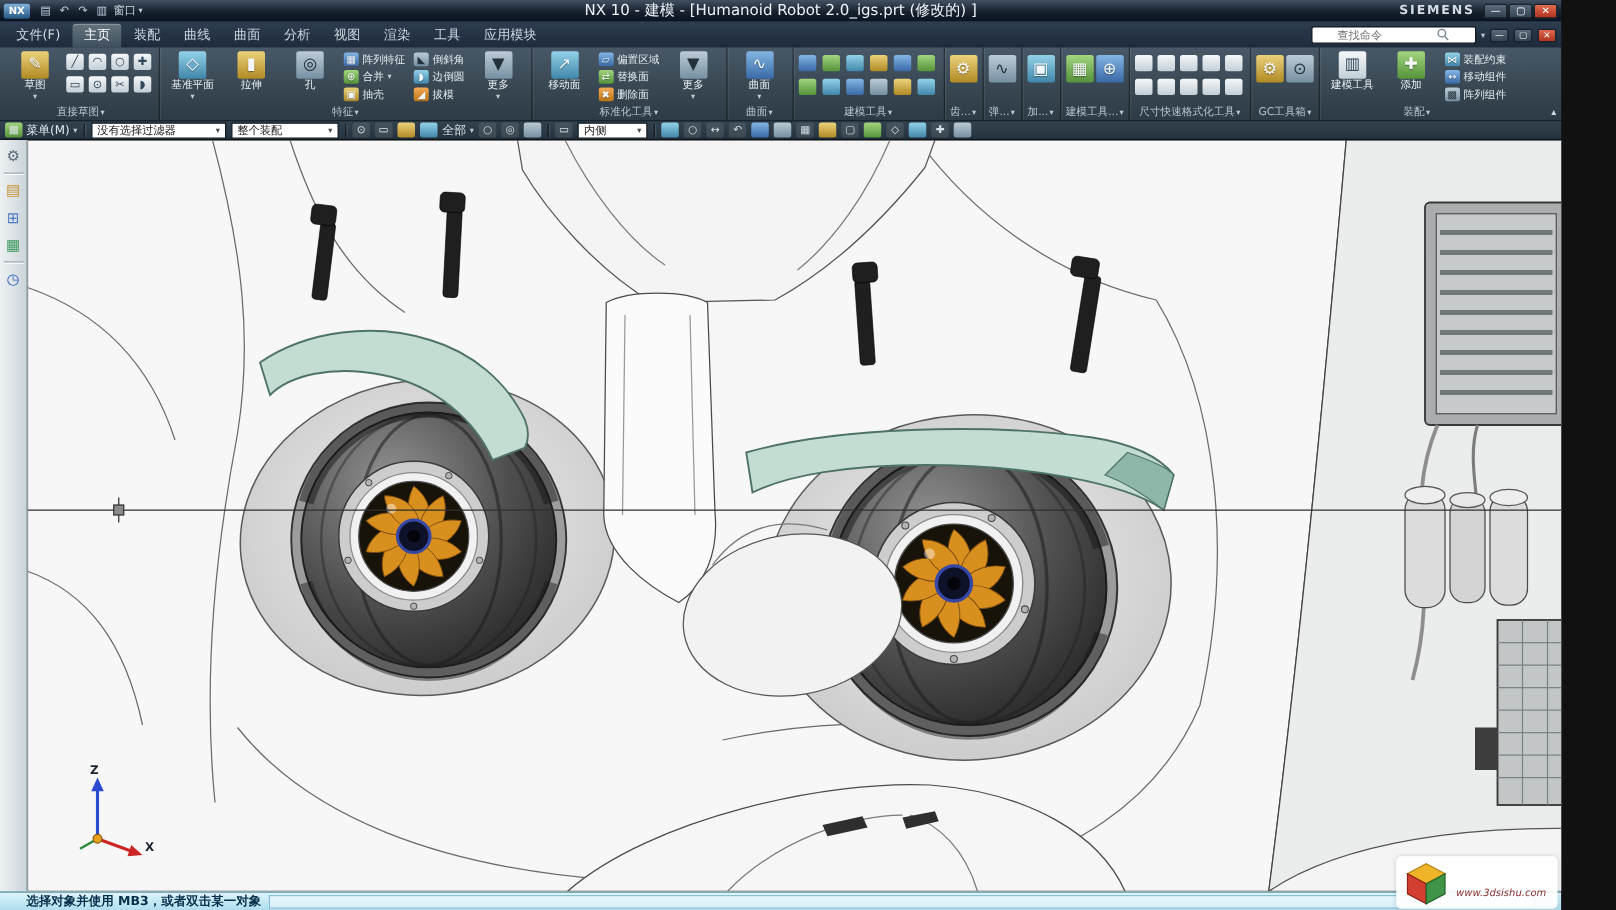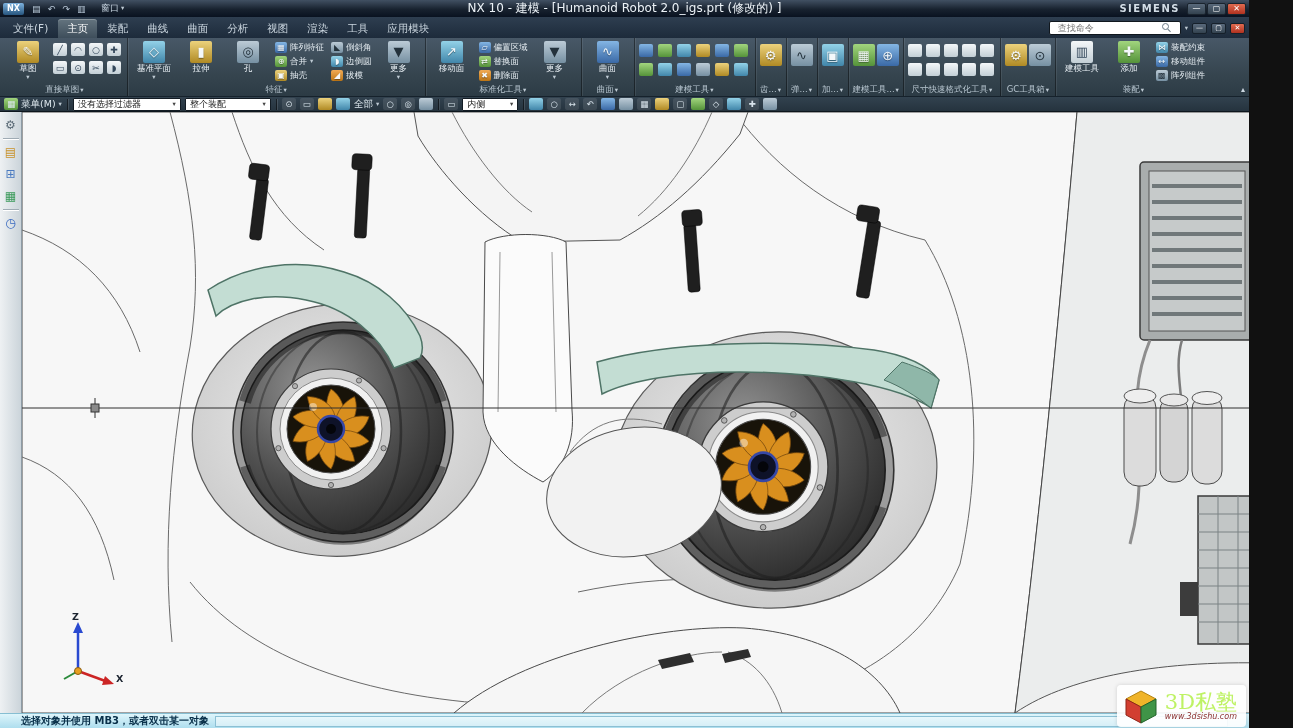--- a/index.html
+++ b/index.html
@@ -6,33 +6,33 @@
   html,body{width:1293px;height:728px;overflow:hidden;background:#111;
     font-family:"DejaVu Sans","Liberation Sans",sans-serif;}
   .app{position:relative;width:1249px;height:728px;background:#233240;overflow:hidden;}
 
   
   .titlebar{position:relative;height:17px;background:linear-gradient(#415062,#18222f 55%,#091220);
     display:flex;align-items:center;padding:0 3px;color:#dfe6ec;}
   .nxlogo{background:linear-gradient(#7db2de,#27567f);color:#fff;font-weight:bold;font-size:8px;
     padding:0 4px;border-radius:2px;margin-right:5px;height:12px;display:flex;align-items:center;}
   .qa{width:15px;height:13px;display:flex;align-items:center;justify-content:center;color:#b9c9d9;font-size:9px;}
-  .qatext{font-size:9px;color:#c9d6e2;display:flex;align-items:center;gap:2px;margin-left:12px;}
+  .qatext{font-size:9px;color:#c9d6e2;display:flex;align-items:center;gap:2px;margin-left:2px;}
   .titlebar .ttl{position:absolute;left:0;right:0;text-align:center;font-size:12px;color:#ecf2f7;pointer-events:none;}
   .brand{margin-left:auto;font-weight:bold;letter-spacing:1.5px;color:#d3dde6;font-size:10px;margin-right:6px;z-index:1;}
   .wbtn{width:19px;height:12px;display:flex;align-items:center;justify-content:center;font-size:8px;color:#fff;
     background:linear-gradient(#5a6a7c,#33424f);border:1px solid #1a242e;border-radius:2px;margin-left:1px;z-index:1;}
   .wbtn.close{background:linear-gradient(#e06a4f,#b03220);}
 
   
   .tabrow{height:21px;background:linear-gradient(#2e3e50,#1d2b3b);display:flex;align-items:flex-end;padding:0 4px;gap:1px;}
   .tab{height:19px;line-height:19px;padding:0 9px;font-size:10.5px;color:#ccd7e0;border-radius:3px 3px 0 0;white-space:nowrap;}
   .tab.active{background:linear-gradient(#64747f,#3e4e5b);color:#fff;box-shadow:inset 0 1px 0 rgba(255,255,255,.25);}
   .findwrap{margin-left:auto;display:flex;align-items:center;gap:4px;margin-bottom:3px;}
-  .findbox{display:flex;align-items:center;background:#fff;border-radius:2px;height:14px;width:132px;padding:0 8px;gap:3px;border:1px solid #10171e;}
+  .findbox{display:flex;align-items:center;background:#fff;border-radius:2px;height:14px;width:132px;padding:0 20px;gap:3px;border:1px solid #10171e;}
   .findbox input{border:0;outline:0;flex:1;font-size:9px;color:#333;background:transparent;min-width:0;}
   .mag{width:10px;height:10px;position:relative;flex:none;}
   .mag::before{content:"";position:absolute;width:5px;height:5px;border:1.4px solid #6a7a86;border-radius:50%;left:0;top:0;}
   .mag::after{content:"";position:absolute;width:4px;height:1.4px;background:#6a7a86;transform:rotate(45deg);left:5px;top:7px;}
   .docbtn{width:15px;height:11px;display:flex;align-items:center;justify-content:center;font-size:7px;color:#fff;
     background:linear-gradient(#5a6a7c,#33424f);border:1px solid #16202a;border-radius:2px;}
   .docbtn.close{background:linear-gradient(#e06a4f,#b03220);}
   .dd{font-size:6.5px;color:#bfcbd4;line-height:1;}
 
   
@@ -91,21 +91,21 @@
   
   .statusbar{height:15px;background:linear-gradient(#def5fb,#aedeee);display:flex;align-items:center;
     font-size:10px;font-weight:bold;color:#09304a;padding:0 21px;gap:6px;border-top:1px solid #86bed2;}
   .status-spacer{flex:1;height:11px;border:1px solid #8cc0d4;background:rgba(255,255,255,.45);}
 
   
   .watermark{position:absolute;right:3px;bottom:1px;display:flex;align-items:center;gap:6px;
     background:rgba(255,255,255,.9);padding:3px 9px 3px 6px;border-radius:4px;z-index:40;
     box-shadow:0 0 4px rgba(0,0,0,.15);}
   .wm-text{display:flex;flex-direction:column;line-height:1.05;}
-  .wm-name{color:#bef264;font-weight:normal;font-size:21px;font-family:"DejaVu Serif","Liberation Serif",serif;}
+  .wm-name{color:#ffffff;font-weight:bold;font-size:18px;font-family:"DejaVu Serif","Liberation Serif",serif;}
   .wm-url{color:#8a3030;font-size:8px;font-style:italic;}
 </style>
 </head>
 <body>
 
 <div class="app">
 
   <div class="titlebar">
     <span class="nxlogo">NX</span>
     <span class="qa">▤</span>

